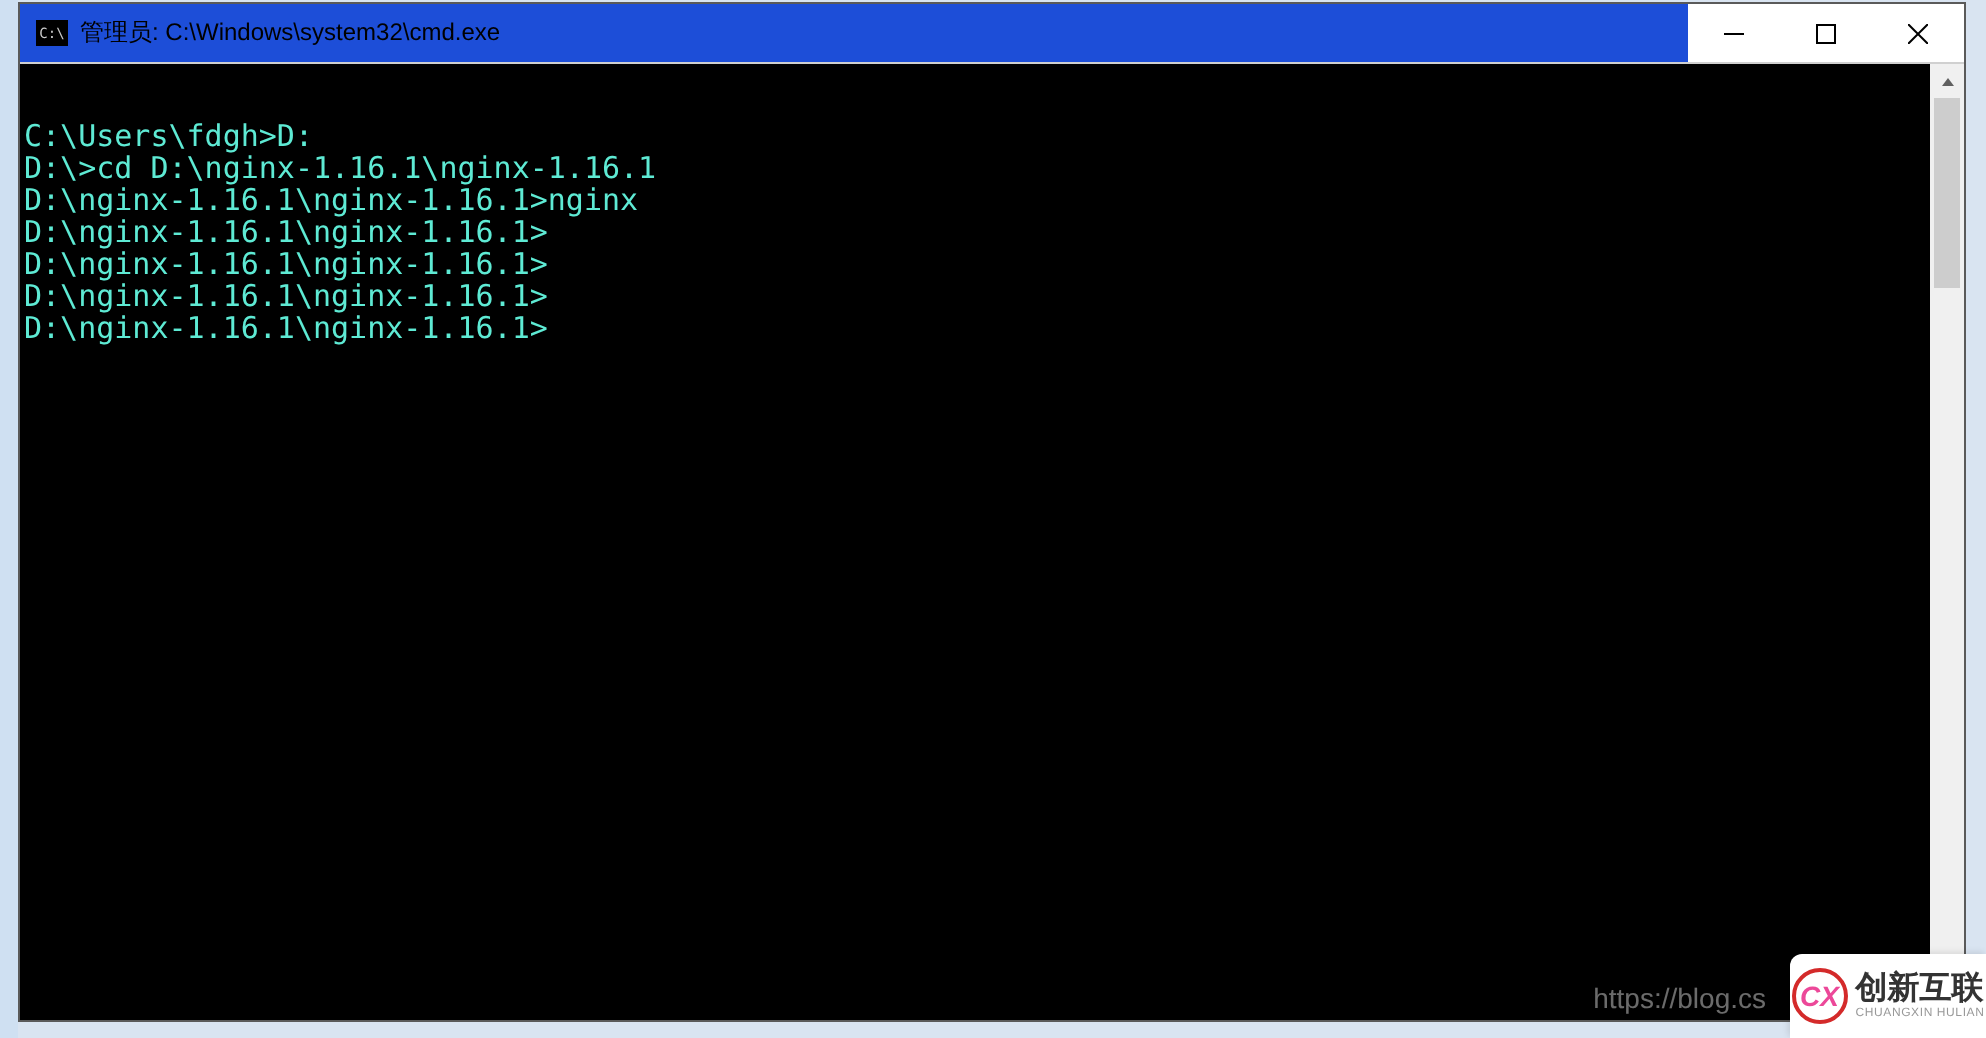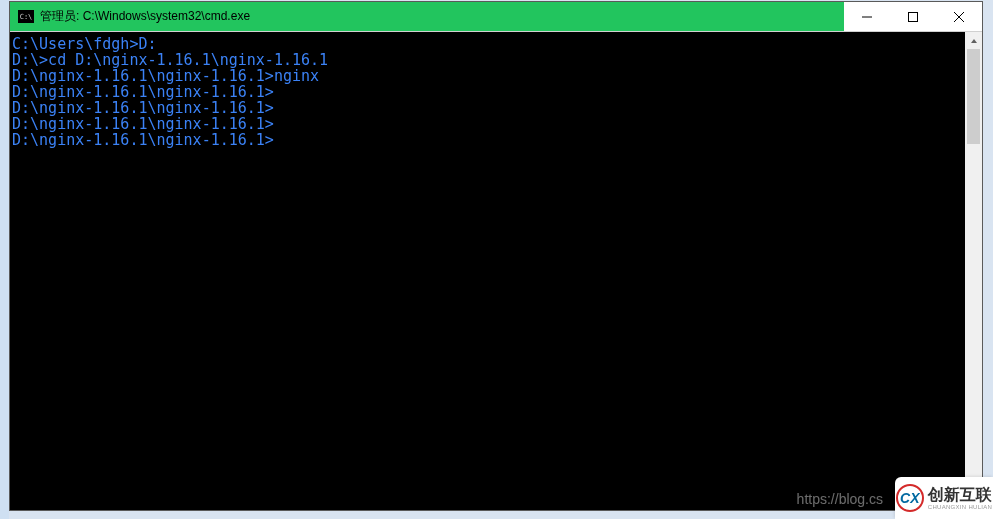--- a/index.html
+++ b/index.html
@@ -21,21 +21,21 @@
     position: absolute;
     left: 9px; top: 1px;
     width: 974px; height: 510px;
     background: #fff;
     border: 1px solid #5a5a5a;
     display: flex;
     flex-direction: column;
   }
   .titlebar {
     height: 30px;
-    background: #22c55e;
+    background: #1d4ed8;
     display: flex;
     align-items: center;
     border-bottom: 1px solid #d0d0d0;
   }
   .app-icon {
     width: 16px; height: 13px;
     background: #000;
     margin: 0 6px 0 8px;
     position: relative;
     display: flex;
@@ -67,27 +67,28 @@
   }
   .win-btn svg { width: 10px; height: 10px; }
   .terminal-wrap {
     flex: 1;
     display: flex;
     background: #000;
   }
   .terminal {
     flex: 1;
     background: #000;
-    color: #3b82f6;
+    color: #5eead4;
     font-family: "NSimSun","SimSun","Consolas",monospace;
     font-size: 15px;
     line-height: 16px;
     padding: 4px 0 0 2px;
     white-space: pre;
     overflow: hidden;
+    margin-top: 24px;
   }
   .terminal .line { display: block; }
   .scrollbar {
     width: 17px;
     background: #f0f0f0;
     position: relative;
   }
   .scroll-btn {
     width: 17px; height: 17px;
     background: #f0f0f0;
@@ -127,21 +128,21 @@
     z-index: 6;
     box-shadow: -1px -1px 3px rgba(0,0,0,0.1);
   }
   .logo-circle {
     width: 28px; height: 28px;
     border: 2px solid #d42a2a;
     border-radius: 50%;
     display: flex;
     align-items: center;
     justify-content: center;
-    color: #0369a1;
+    color: #ec4899;
     font-weight: bold;
     font-size: 14px;
     font-style: italic;
   }
   .logo-text {
     font-size: 10px;
     color: #333;
     line-height: 1.1;
   }
   .logo-text .cn { font-size: 16px; font-weight: bold; }

